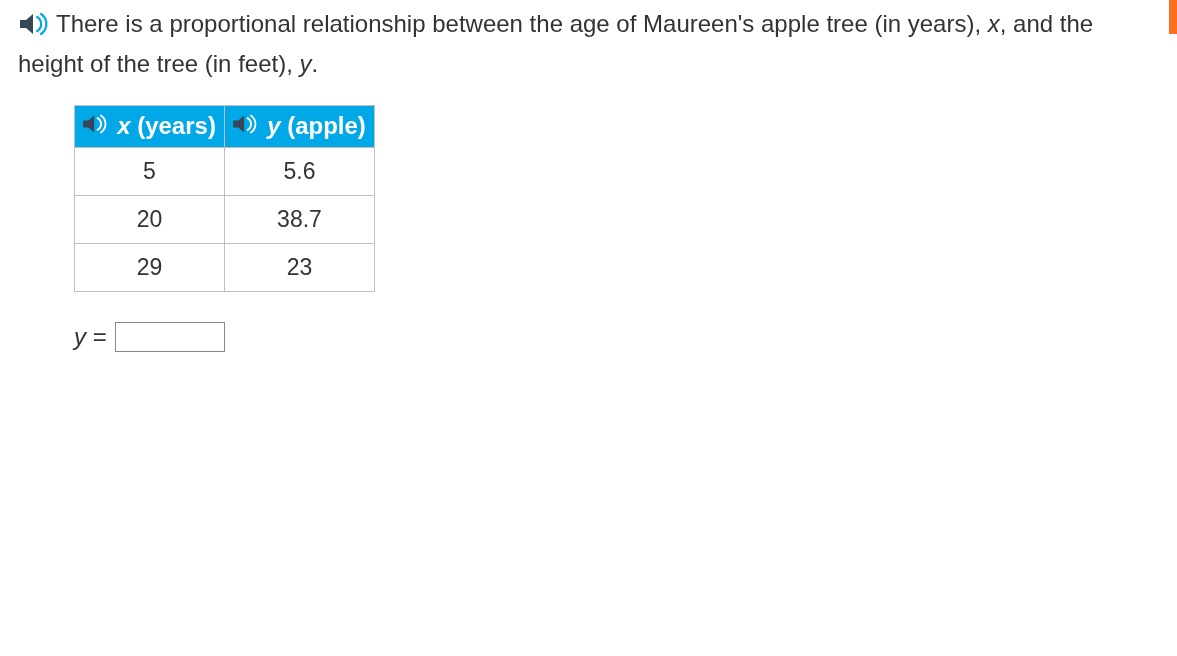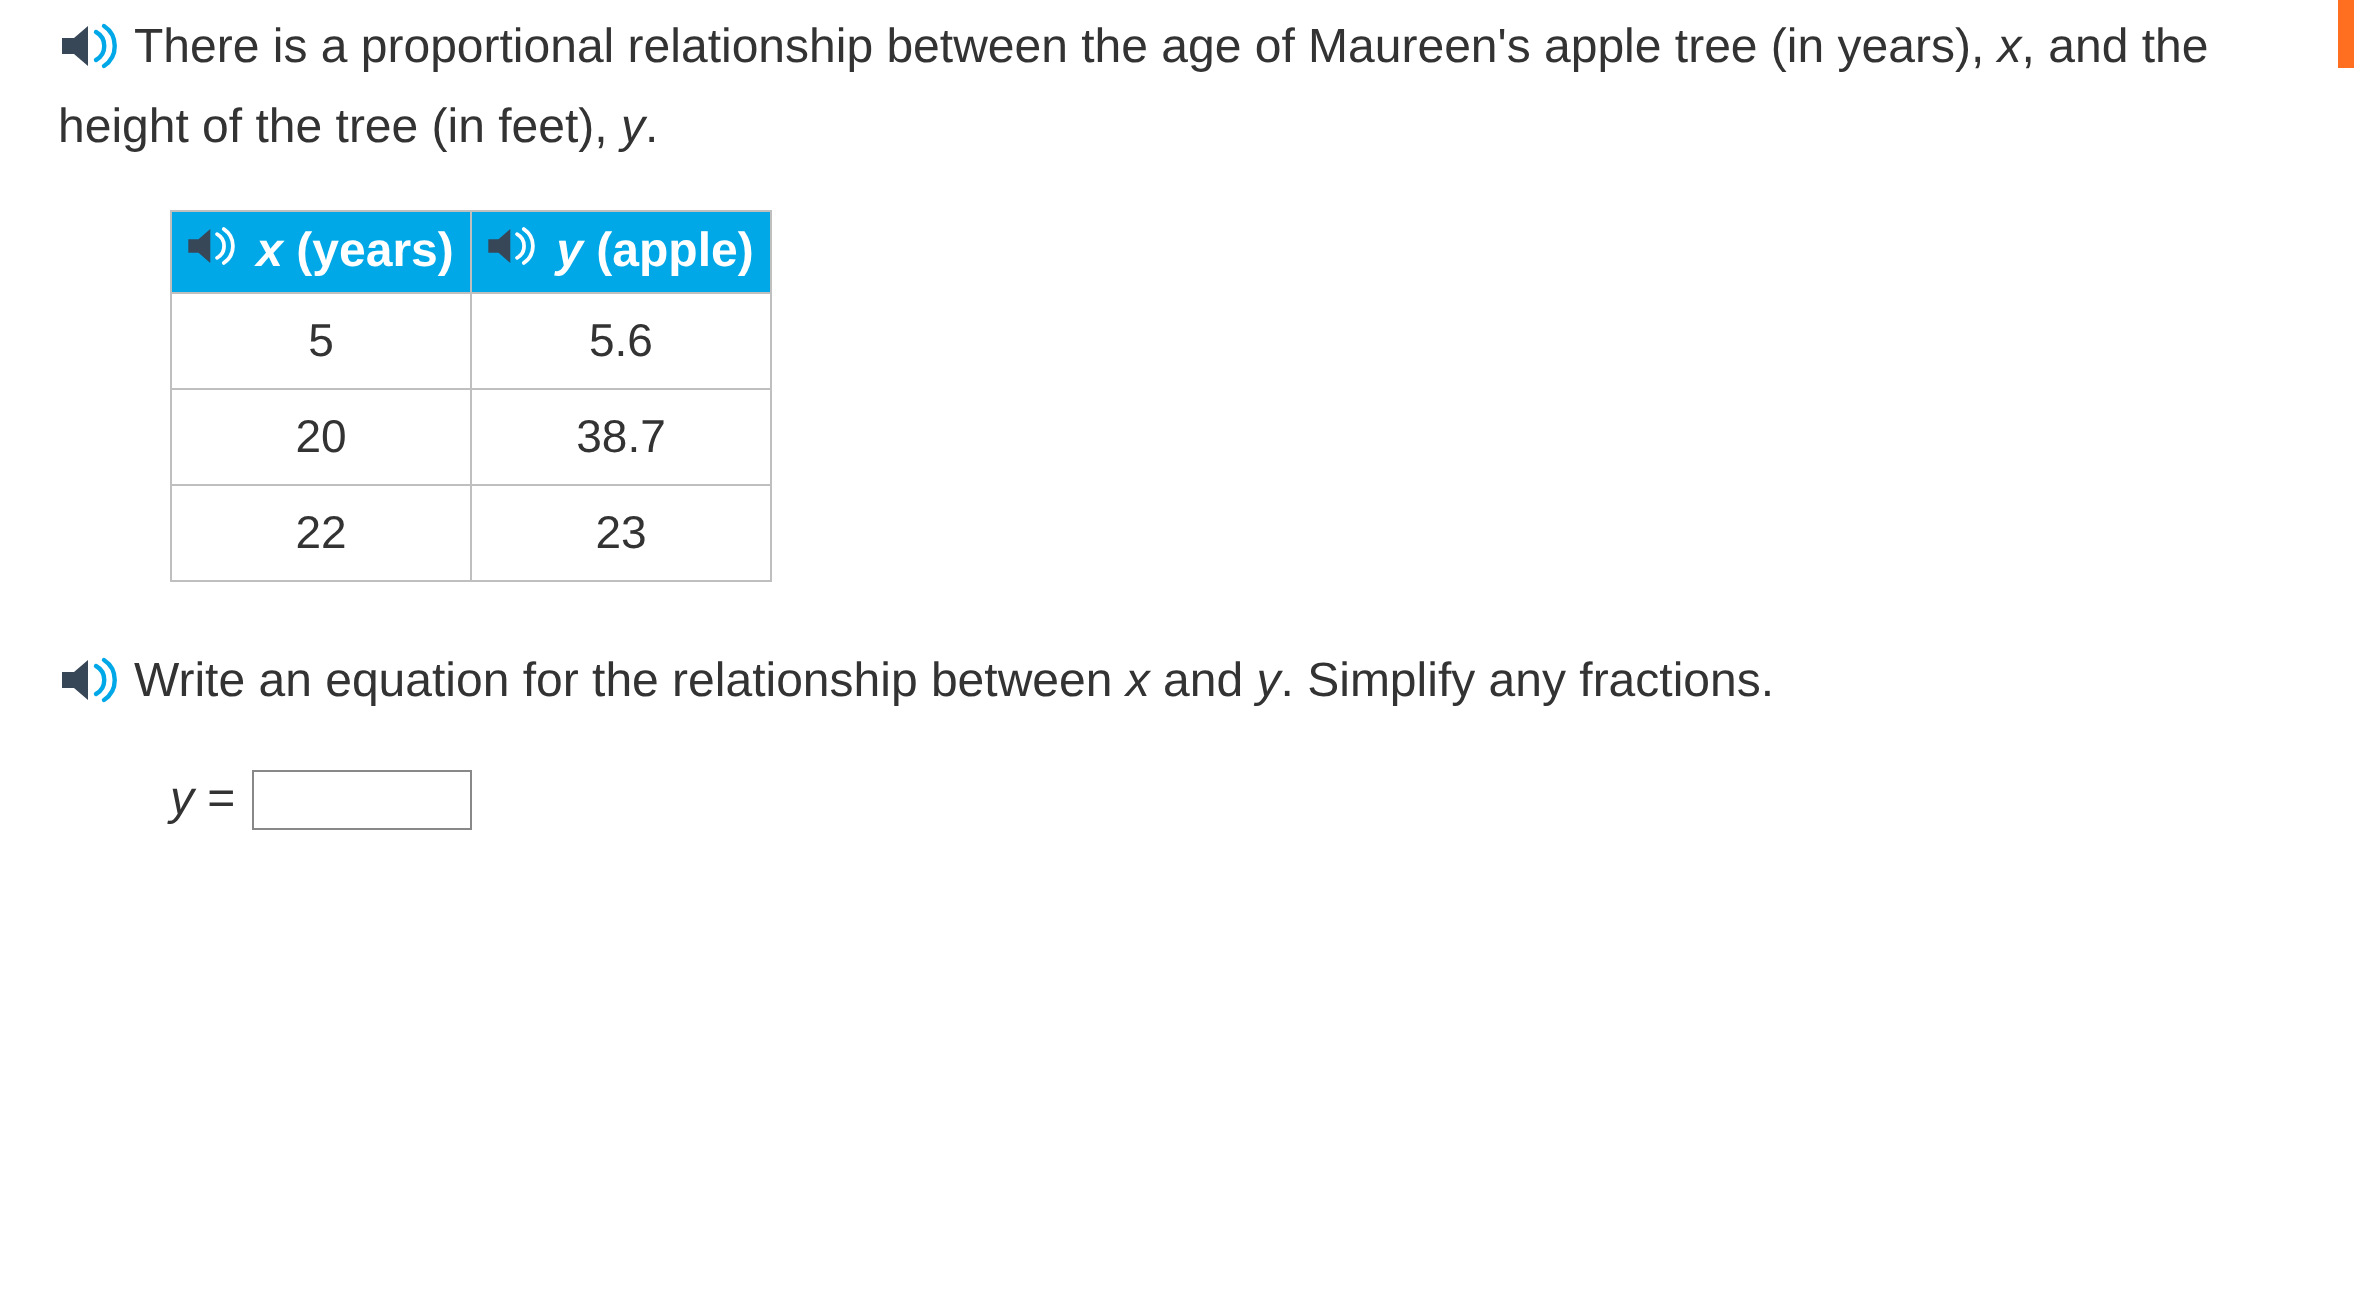--- a/index.html
+++ b/index.html
@@ -8,21 +8,20 @@
     padding: 0;
     font-family: Verdana, Geneva, sans-serif;
     color: #333;
     background: #fff;
     width: 1177px;
     height: 656px;
     position: relative;
   }
   .content {
     padding: 4px 18px 18px 18px;
-    margin-left: 11px;
   }
   .question-line {
     font-size: 24px;
     line-height: 1.65;
     margin-bottom: 22px;
   }
   .speaker-icon {
     display: inline-block;
     vertical-align: middle;
     width: 32px;
@@ -142,35 +141,26 @@
       <tbody>
         <tr>
           <td>5</td>
           <td>5.6</td>
         </tr>
         <tr>
           <td>20</td>
           <td>38.7</td>
         </tr>
         <tr>
-          <td>22</td>
+          <td>29</td>
           <td>23</td>
         </tr>
       </tbody>
     </table>
   </div>
 
-  <div class="prompt-line">
-    <span class="speaker-icon">
-      <svg viewBox="0 0 32 26" width="32" height="26">
-        <path d="M2 9 L8 9 L15 3 L15 23 L8 17 L2 17 Z" fill="#374758"></path>
-        <path d="M19 6 A8 8 0 0 1 19 20" fill="none" stroke="#00a8e8" stroke-width="2.2" stroke-linecap="round"></path>
-        <path d="M23 3 A12 12 0 0 1 23 23" fill="none" stroke="#00a8e8" stroke-width="2.2" stroke-linecap="round"></path>
-      </svg>
-    </span><span>Write an equation for the relationship between </span><span class="ital">x</span><span> and </span><span class="ital">y</span><span>. Simplify any fractions.</span>
-  </div>
 
   <div class="answer-line">
     <span><span class="lhs">y</span><span> = </span></span>
     <input class="answer-input" type="text" value="" style="">
   </div>
 
 </div>
 
 </body></html>

